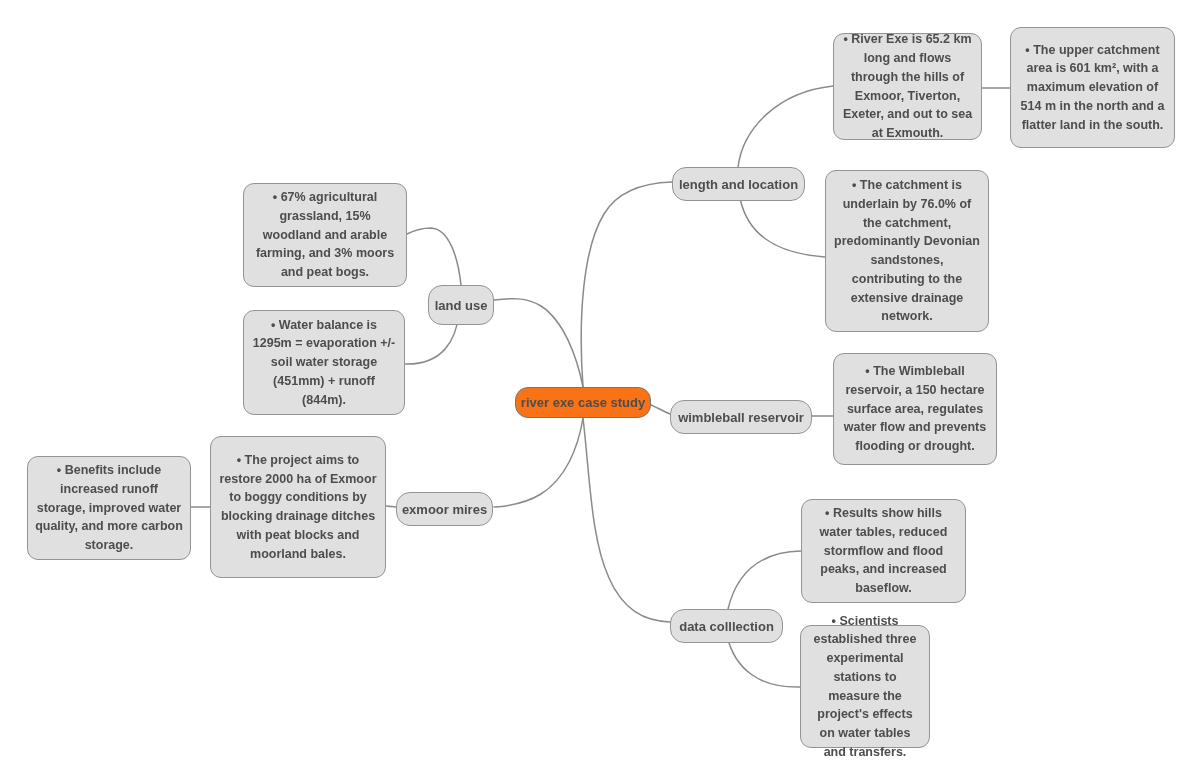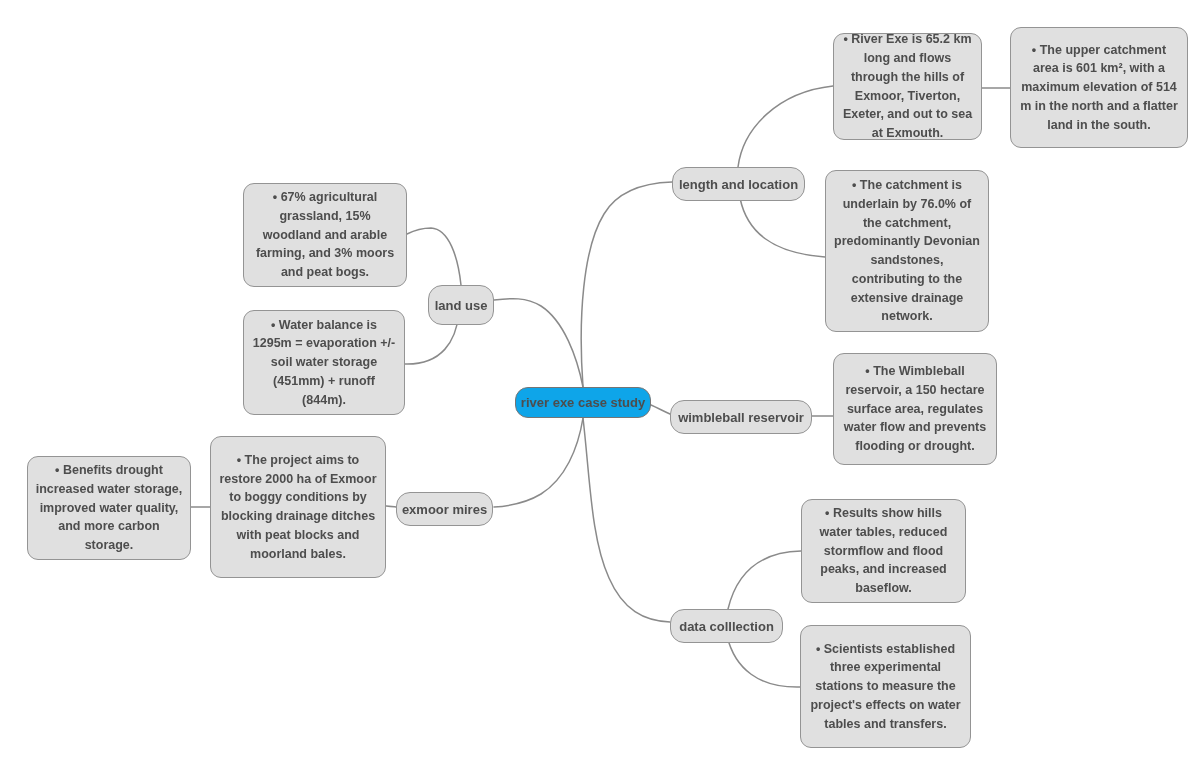--- a/index.html
+++ b/index.html
@@ -11,21 +11,21 @@
   svg.connectors path{stroke:#8a8a8a;stroke-width:1.5;fill:none;stroke-linecap:round;}
   .node{
     position:absolute;box-sizing:border-box;
     display:flex;align-items:center;justify-content:center;text-align:center;
     color:#4d4d4d;font-weight:bold;
     background:#e0e0e0;border:1.5px solid #949494;
   }
   .note{border-radius:11px;font-size:12.5px;line-height:1.5;padding:3px 7px;}
   .topic{border-radius:14px;font-size:13px;white-space:nowrap;padding:16px 9px;}
   .root-node{
-    background:#0ea5e9;border-color:#757575;border-radius:13px;
+    background:#f97316;border-color:#757575;border-radius:13px;
     font-size:13px;white-space:nowrap;padding:0 9px;
   }
 </style>
 </head>
 <body>
 
 <svg class="connectors" viewBox="0 0 1200 775">
   <path d="M583,387 C578,318 583,248 604,214 C617,192 642,183 672,182"></path>
   <path d="M583,387 C577,357 564,321 541,306 C526,297 511,298 494,300"></path>
   <path d="M583,418 C578,449 565,479 541,494 C526,503 511,506 494,507"></path>
@@ -40,29 +40,29 @@
   <path d="M461,285 C458,257 449,229 431,228 C422,228 413,231 407,234"></path>
   <path d="M459,313 C456,341 442,365 405,364"></path>
   <path d="M396,507 C388,506 381,505 374,506"></path>
   <path d="M210,507 L191,507"></path>
 </svg>
 
 <div class="node root-node" style="left:515px;top:387px;width:136px;height:31px">river exe case study</div>
 
 <div class="node topic" style="left:672px;top:167px;width:133px;height:31px">length and location</div>
 <div class="node note" style="left:833px;top:33px;width:149px;height:107px">• River Exe is 65.2 km long and flows through the hills of Exmoor, Tiverton, Exeter, and out to sea at Exmouth.</div>
-<div class="node note" style="left:1010px;top:27px;width:178px;height:121px">• The upper catchment area is 601 km², with a maximum elevation of 514 m in the north and a flatter land in the south.</div>
+<div class="node note" style="left:1010px;top:27px;width:165px;height:121px">• The upper catchment area is 601 km², with a maximum elevation of 514 m in the north and a flatter land in the south.</div>
 <div class="node note" style="left:825px;top:170px;width:164px;height:162px">• The catchment is underlain by 76.0% of the catchment, predominantly Devonian sandstones, contributing to the extensive drainage network.</div>
 
 <div class="node topic" style="left:670px;top:400px;width:142px;height:31px">wimbleball reservoir</div>
 <div class="node note" style="left:833px;top:353px;width:164px;height:112px">• The Wimbleball reservoir, a 150 hectare surface area, regulates water flow and prevents flooding or drought.</div>
 
 <div class="node topic" style="left:670px;top:609px;width:113px;height:27px">data colllection</div>
 <div class="node note" style="left:801px;top:499px;width:165px;height:104px">• Results show hills water tables, reduced stormflow and flood peaks, and increased baseflow.</div>
-<div class="node note" style="left:800px;top:625px;width:171px;height:123px">• Scientists established three experimental stations to measure the project's effects on water tables and transfers.</div>
+<div class="node note" style="left:800px;top:625px;width:130px;height:123px">• Scientists established three experimental stations to measure the project's effects on water tables and transfers.</div>
 
 <div class="node topic" style="left:428px;top:285px;width:66px;height:40px">land use</div>
 <div class="node note" style="left:243px;top:183px;width:164px;height:104px">• 67% agricultural grassland, 15% woodland and arable farming, and 3% moors and peat bogs.</div>
 <div class="node note" style="left:243px;top:310px;width:162px;height:105px">• Water balance is 1295m = evaporation +/- soil water storage (451mm) + runoff (844m).</div>
 
 <div class="node topic" style="left:396px;top:492px;width:97px;height:29px">exmoor mires</div>
 <div class="node note" style="left:210px;top:436px;width:176px;height:142px">• The project aims to restore 2000 ha of Exmoor to boggy conditions by blocking drainage ditches with peat blocks and moorland bales.</div>
-<div class="node note" style="left:27px;top:456px;width:164px;height:104px">• Benefits drought increased water storage, improved water quality, and more carbon storage.</div>
+<div class="node note" style="left:27px;top:456px;width:164px;height:104px">• Benefits include increased runoff storage, improved water quality, and more carbon storage.</div>
 
 </body></html>

